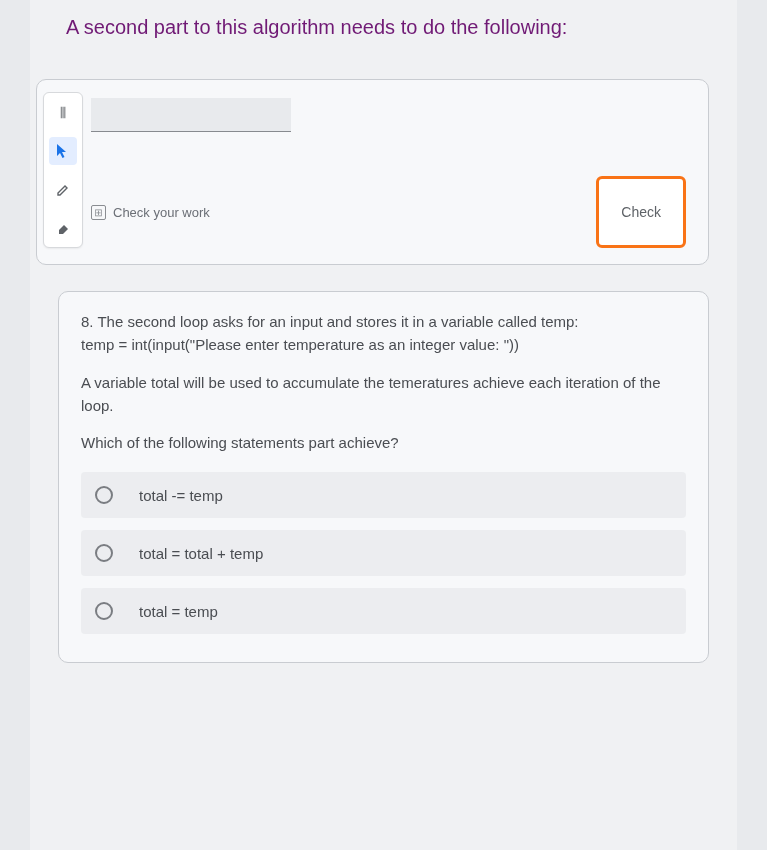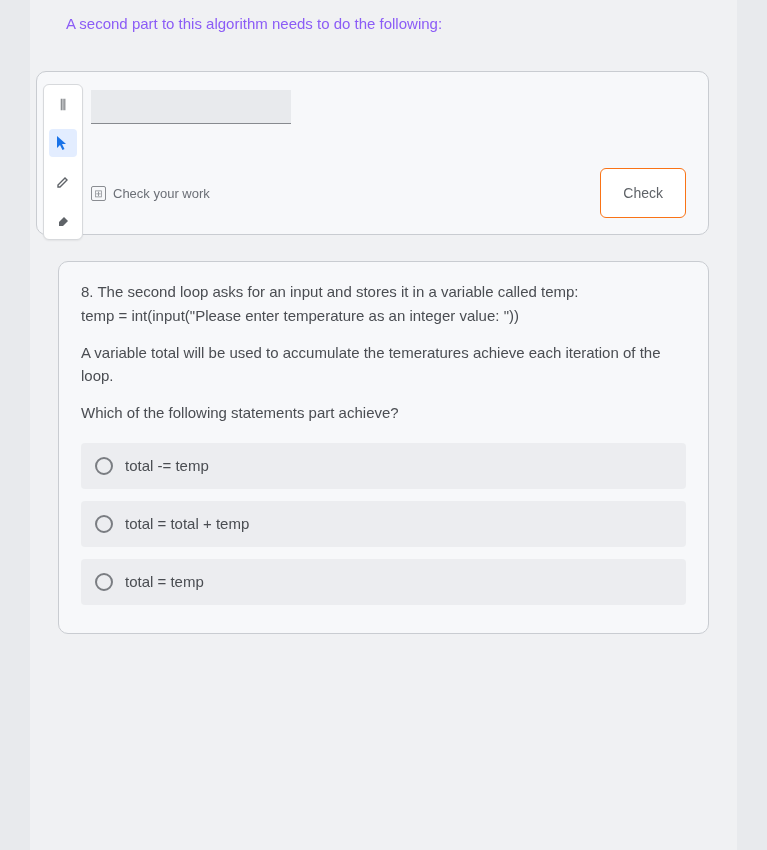--- a/index.html
+++ b/index.html
@@ -13,23 +13,23 @@
     }
     .page {
       background: #f0f1f3;
       margin-left: 30px;
       margin-right: 30px;
       padding: 0 28px 20px 28px;
       min-height: 850px;
     }
     .intro {
       padding: 12px 8px 20px 8px;
-      font-size: 15px;
+      font-size: 20px;
       line-height: 1.55;
-      color: #8b5cf6;
+      color: #701a75;
     }
     .intro p { margin-bottom: 16px; }
     .question-card {
       background: #f7f8fa;
       border: 1px solid #c9ccd1;
       border-radius: 10px;
       padding: 18px 22px 16px 22px;
       margin-bottom: 26px;
       position: relative;
     }
@@ -87,31 +87,31 @@
       font-size: 13px; color: #6b6f76;
       cursor: pointer;
     }
     .show-work .sq {
       width: 15px; height: 15px;
       border: 1px solid #8a8d92; border-radius: 2px;
       display: inline-flex; align-items: center; justify-content: center;
       font-size: 10px; color: #8a8d92;
     }
     .check-btn {
-      border: 1px solid #f97316;
+      border: 3px solid #f97316;
       background: #ffffff;
       color: #5f6368;
       border-radius: 6px;
-      padding: 16px 22px;
+      padding: 25px 22px;
       font-size: 14px;
       cursor: pointer;
     }
     .options { margin-top: 6px; }
     .option {
-      display: flex; align-items: center; gap: 12px;
+      display: flex; align-items: center; gap: 26px;
       padding: 14px 14px;
       background: #ecedf0;
       border-radius: 4px;
       margin-bottom: 12px;
       cursor: pointer;
     }
     .option .radio {
       width: 18px; height: 18px;
       border: 2px solid #7a7d82;
       border-radius: 50%;

